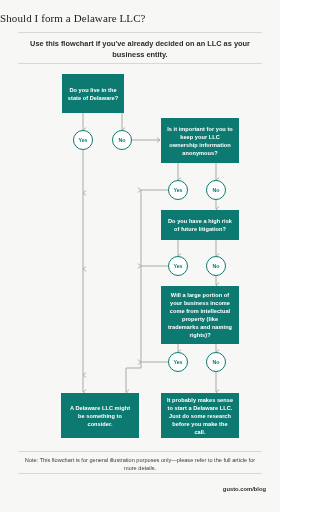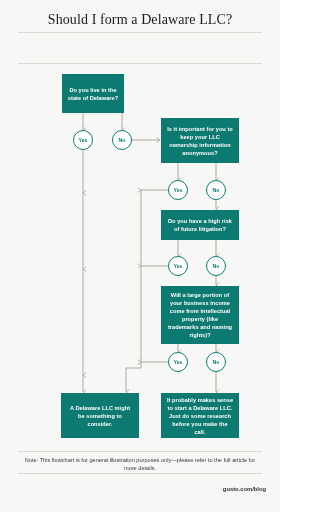--- a/index.html
+++ b/index.html
@@ -17,23 +17,22 @@
     background: #f7f7f5;
     overflow: hidden;
   }
 
   
   #title {
     position: absolute;
     left: 0;
     top: 12px;
     width: 280px;
-    text-align: center;
     font-family: "Liberation Serif", serif;
-    font-size: 14px;
+    font-size: 11px;
     color: #1b1b1b;
     letter-spacing: .1px;
   }
   .rule {
     position: absolute;
     left: 18px;
     width: 244px;
     height: 1px;
     background: #d8d8d4;
   }
@@ -140,20 +139,21 @@
     font-weight: bold;
   }
 </style>
 </head>
 <body>
 
 <div id="page">
 
   <div id="title">Should I form a Delaware LLC?</div>
   <div class="rule" id="rule-top"></div>
+  <div id="subtitle">Use this flowchart if you've already decided on an LLC as your business entity.</div>
   <div class="rule" id="rule-bottom"></div>
 
   <div id="flow">
     <svg width="280" height="512" viewBox="0 0 280 512">
       <defs>
         <marker id="ar-down" markerWidth="6" markerHeight="6" refX="3" refY="4.6" orient="auto" markerUnits="userSpaceOnUse">
           <path d="M0.6,1.4 L3,4.6 L5.4,1.4" fill="none" stroke="#a9a9a6" stroke-width="0.9"></path>
         </marker>
         <marker id="ar-left" markerWidth="6" markerHeight="6" refX="1.4" refY="3" orient="auto" markerUnits="userSpaceOnUse">
           <path d="M4.6,0.6 L1.4,3 L4.6,5.4" fill="none" stroke="#a9a9a6" stroke-width="0.9"></path>

